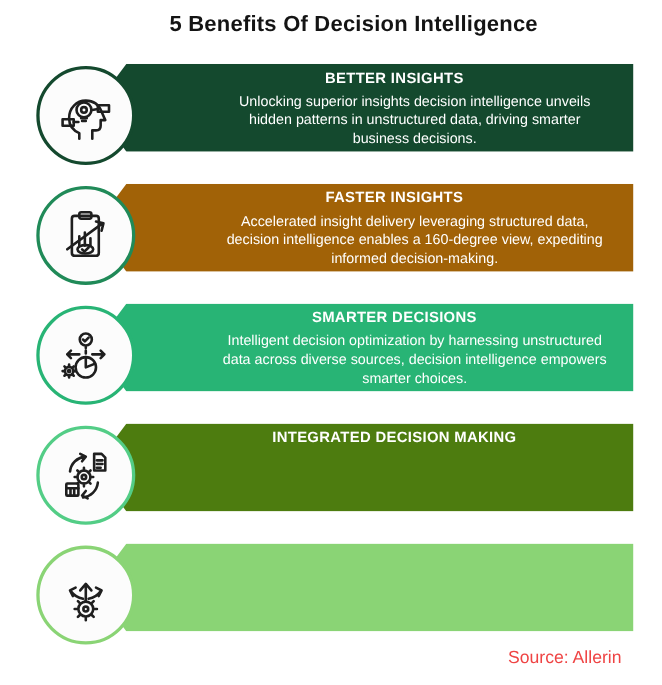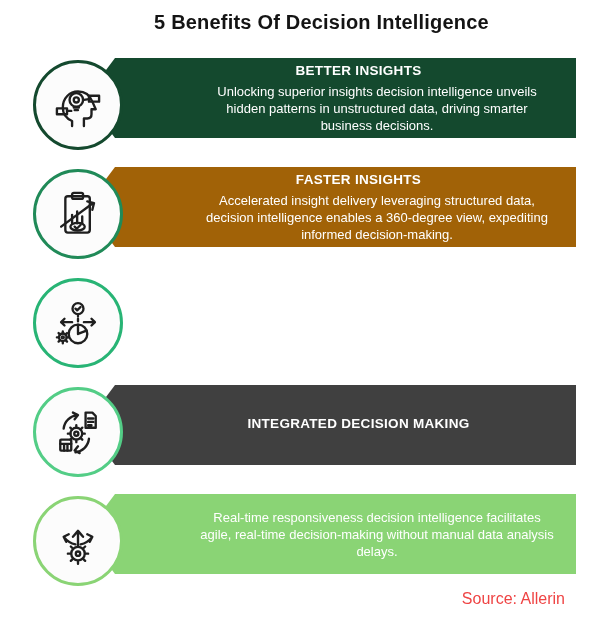--- a/index.html
+++ b/index.html
@@ -16,21 +16,21 @@
     padding-left:41px;
   }
   .rows{
     position:absolute;left:33px;top:58px;width:543px;
     display:flex;flex-direction:column;gap:21px;
   }
   .row{position:relative;height:88px;}
   .banner{
     position:absolute;left:52px;right:0;top:0;height:80px;
     clip-path:polygon(30px 0,100% 0,100% 100%,30px 100%,0 50%);
-    display:flex;flex-direction:column;justify-content:center;
+    display:flex;flex-direction:column;justify-content:space-between;
     padding:4px 22px 4px 78px;box-sizing:border-box;text-align:center;
   }
   .banner-title{
     color:#ffffff;font-weight:700;font-size:13.5px;line-height:17px;
     letter-spacing:.3px;margin-bottom:4px;
   }
   .banner-desc{
     color:#ffffff;font-size:13px;line-height:17px;margin-left:37px;
   }
   .circle{
@@ -68,75 +68,78 @@
               <path d="M19 39h5"></path>
               <rect x="45" y="21" width="12" height="7"></rect>
               <path d="M45 25l-6 1"></path>
             </svg>
           </span>
         </div>
       </div>
       <div class="row">
         <div class="banner" style="background:#a16207">
           <div class="banner-title">FASTER INSIGHTS</div>
-          <div class="banner-desc">Accelerated insight delivery leveraging structured data, decision intelligence enables a 360-degree view, expediting informed decision-making.</div>
+          <div class="banner-desc">Accelerated insight delivery leveraging structured data, decision intelligence enables a 160-degree view, expediting informed decision-making.</div>
         </div>
         <div class="circle" style="border-color:#208a58">
           <span class="icon">
             <svg width="54" height="54" viewBox="0 0 64 64">
               <rect x="17" y="11" width="29" height="43" rx="3"></rect>
               <rect x="25" y="7" width="13" height="7" rx="2"></rect>
               <path d="M25 43V33M31 43V29M37 43V35"></path>
               <path d="M12 47L50 19M43 17l8 2-2 8"></path>
               <ellipse cx="31.5" cy="47" rx="8.5" ry="4.5"></ellipse>
               <path d="M28 47l2.5 2.5L35 45"></path>
             </svg>
           </span>
         </div>
       </div>
       <div class="row">
+        <div class="banner" style="background:#28b475">
+          <div class="banner-title">SMARTER DECISIONS</div>
+          <div class="banner-desc">Intelligent decision optimization by harnessing unstructured data across diverse sources, decision intelligence empowers smarter choices.</div>
+        </div>
         <div class="circle" style="border-color:#28b475">
           <span class="icon">
             <svg width="54" height="54" viewBox="0 0 64 64">
               <circle cx="32" cy="45" r="11"></circle>
               <path d="M32 45V34M32 45l10-4"></path>
               <path d="M32 30V23" stroke-dasharray="3 3"></path>
               <circle cx="32" cy="15" r="6.5"></circle>
               <path d="M29 15l2 2 4-4"></path>
               <path d="M25 31H12M16 27l-4 4 4 4"></path>
               <path d="M39 31h13M48 27l4 4-4 4"></path>
               <circle cx="14" cy="49" r="4.5"></circle>
               <circle cx="14" cy="49" r="1.2"></circle>
               <path d="M18.5 49H21M14 53.5V56M9.5 49H7M14 44.5V42M17.2 52.2l1.8 1.8M10.8 52.2l-1.8 1.8M10.8 45.8l-1.8-1.8M17.2 45.8l1.8-1.8"></path>
             </svg>
           </span>
         </div>
       </div>
       <div class="row">
-        <div class="banner" style="background:#404040">
+        <div class="banner" style="background:#4d7c0f">
           <div class="banner-title">INTEGRATED DECISION MAKING</div>
         </div>
         <div class="circle" style="border-color:#53cd86">
           <span class="icon">
             <svg width="54" height="54" viewBox="0 0 64 64">
               <circle cx="30" cy="34" r="7"></circle>
               <circle cx="30" cy="34" r="2.4"></circle>
               <path d="M37 34h3M34.9 38.9l2.2 2.2M30 41v3M25.1 38.9l-2.2 2.2M23 34h-3M25.1 29.1l-2.2-2.2M30 27v-3M34.9 29.1l2.2-2.2"></path>
               <path d="M15 28c1-9 8-15 16-16M26 9l6 3-4 5"></path>
               <path d="M41 9h8l4 4v14H41zM44 16h6M44 20h6M44 24h4"></path>
               <rect x="11" y="41" width="13" height="13" rx="1"></rect>
               <path d="M11 46h13M15.5 46v8M19.5 46v8"></path>
               <path d="M45 40c-1 9-8 15-16 16M34 57l-6-3 4-5"></path>
             </svg>
           </span>
         </div>
       </div>
       <div class="row">
         <div class="banner" style="background:#8ad475">
-          <div class="banner-desc">Real-time responsiveness decision intelligence facilitates agile, real-time decision-making without manual data analysis delays.</div>
         </div>
         <div class="circle" style="border-color:#8ad475">
           <span class="icon">
             <svg width="54" height="54" viewBox="0 0 64 64">
               <path d="M32 38V22M26 27l6-7 6 7"></path>
               <path d="M29 36c-5-1-10-4-13-8M21 24l-6 3 3 6"></path>
               <path d="M35 36c5-1 10-4 13-8M43 24l6 3-3 6"></path>
               <circle cx="32" cy="47" r="8"></circle>
               <circle cx="32" cy="47" r="2.6"></circle>
               <path d="M41 47h3M38.4 53.4l2.1 2.1M32 56v3M25.6 53.4l-2.1 2.1M23 47h-3M25.6 40.6l-2.1-2.1M32 38.5v-1M38.4 40.6l2.1-2.1"></path>

